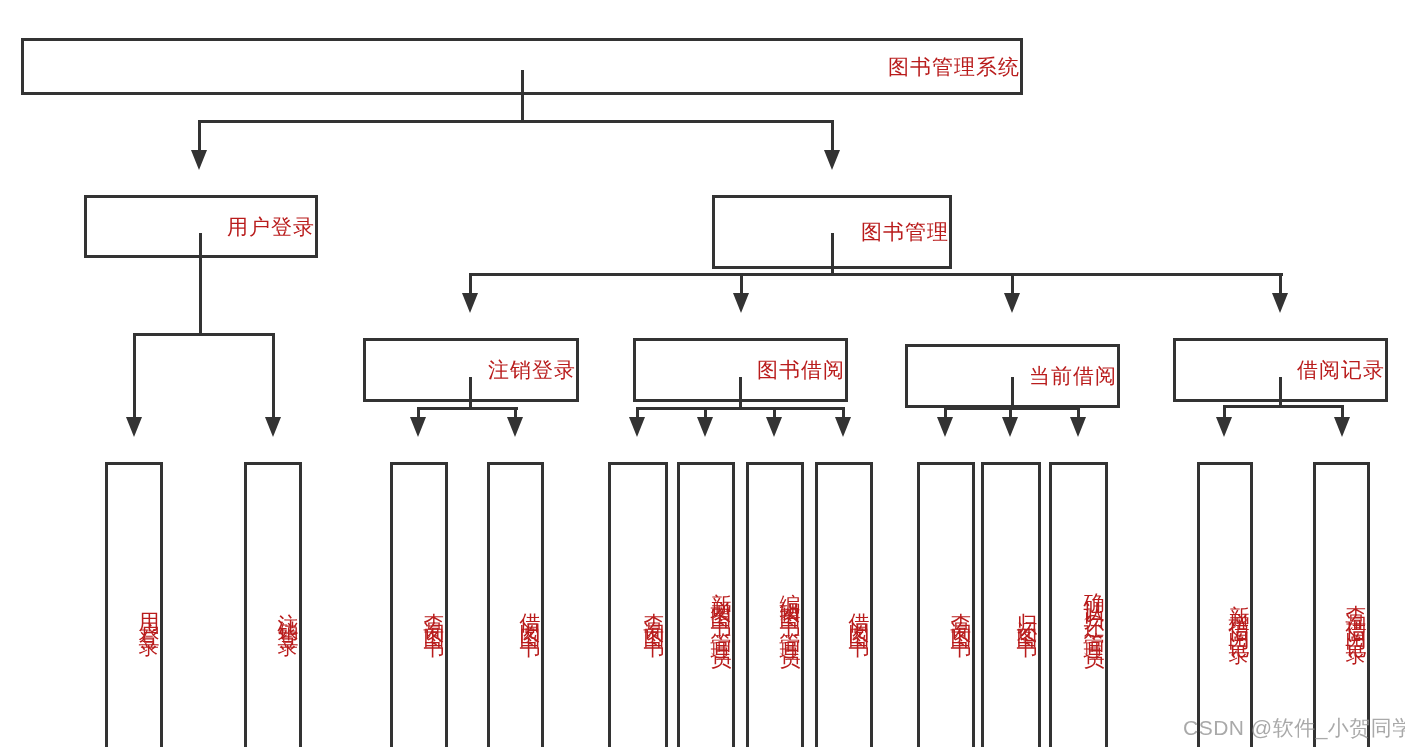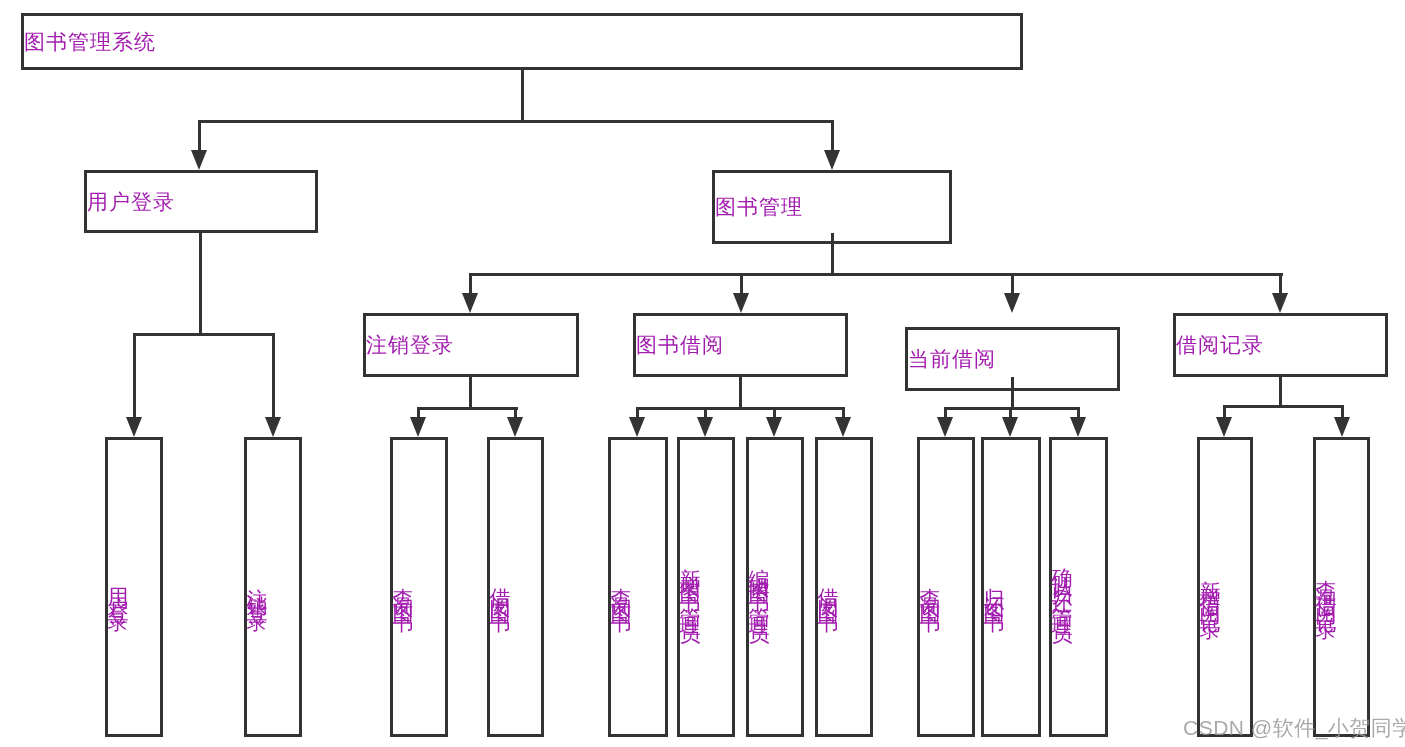--- a/index.html
+++ b/index.html
@@ -12,24 +12,25 @@
     color: #333333;
     overflow: hidden;
   }
   .box {
     position: absolute;
     box-sizing: border-box;
     border: 3px solid #333333;
     background: #ffffff;
     display: flex;
     align-items: center;
-    justify-content: flex-start;
+    justify-content: flex-end;
     font-size: 21px;
     letter-spacing: 1px;
-    color: #a21caf;
+    color: #b91c1c;
+    margin-top: 25px;
   }
   .vbox {  }
   .vtext {
     writing-mode: vertical-rl;
     text-orientation: mixed;
     letter-spacing: 8px;
     line-height: 1;
     font-size: 21px;
   }
   .line {
@@ -96,21 +97,21 @@
   <div class="arrow" style="left:1004px; top:293px;"></div>
   <div class="line" style="left:1279px; top:273px; width:3px; height:22px;"></div>
   <div class="arrow" style="left:1272px; top:293px;"></div>
 
   <div class="box" style="left:363px; top:313px; width:216px; height:64px;">
     <span>注销登录</span>
   </div>
   <div class="box" style="left:633px; top:313px; width:215px; height:64px;">
     <span>图书借阅</span>
   </div>
-  <div class="box" style="left:905px; top:327px; width:215px; height:64px;">
+  <div class="box" style="left:905px; top:319px; width:215px; height:64px;">
     <span>当前借阅</span>
   </div>
   <div class="box" style="left:1173px; top:313px; width:215px; height:64px;">
     <span>借阅记录</span>
   </div>
 
   <div class="line" style="left:469px; top:377px; width:3px; height:33px;"></div>
   <div class="line" style="left:417px; top:407px; width:101px; height:3px;"></div>
   <div class="line" style="left:417px; top:407px; width:3px; height:12px;"></div>
   <div class="arrow" style="left:410px; top:417px;"></div>

